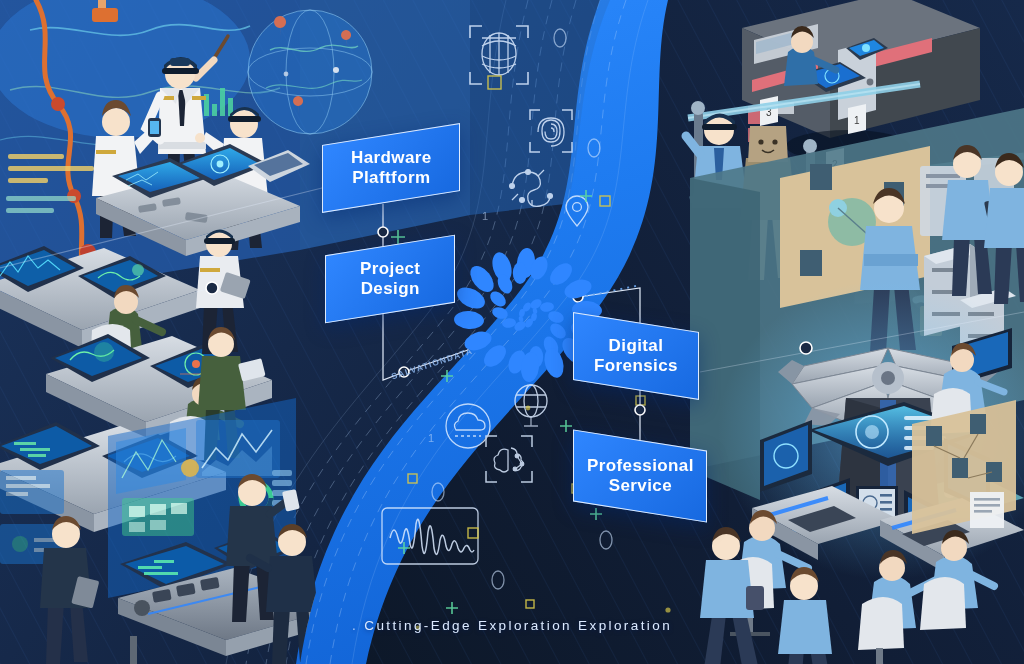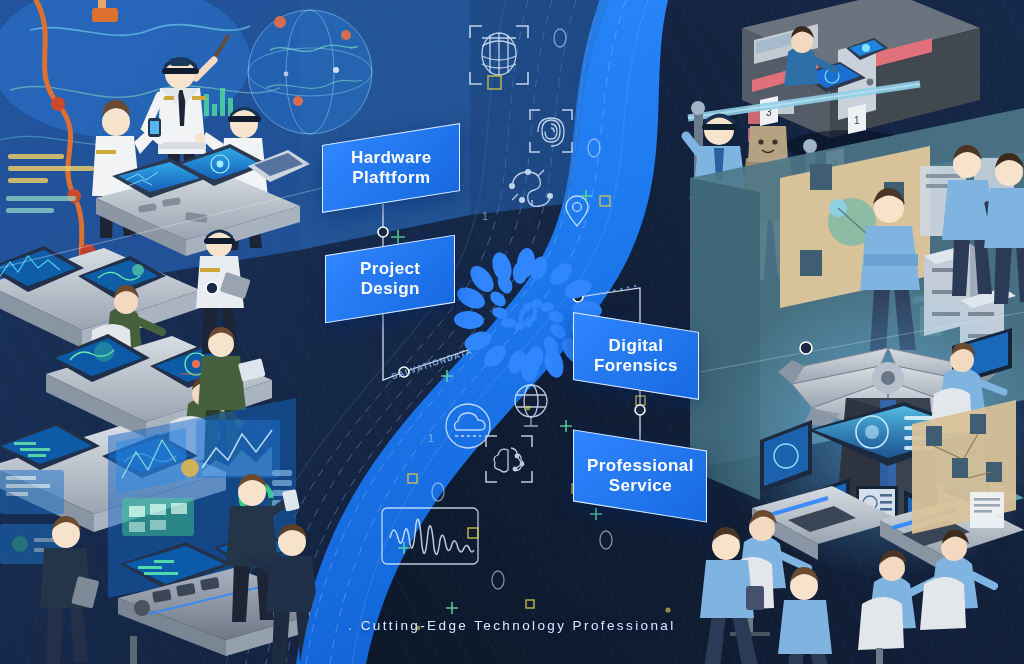--- a/index.html
+++ b/index.html
@@ -1009,16 +1009,16 @@
 
   <div class="nodebox down" id="box3" style="left: 573px; top: 440px; width: 134px; height: 72px;">
     <span>Professional
 Service</span>
   </div>
 
   <div class="brandtxt" id="brandLeft" style="left: 390px; top: 372px; transform: rotate(-18deg); transform-origin: left top;">SALVATIONDATA</div>
 
   <div id="caption">
     <span class="dot">.</span>
-    <span>Cutting-Edge Technology Professional</span>
+    <span>Cutting-Edge Exploration Exploration</span>
   </div>
 
 </div>
 
 </body></html>

